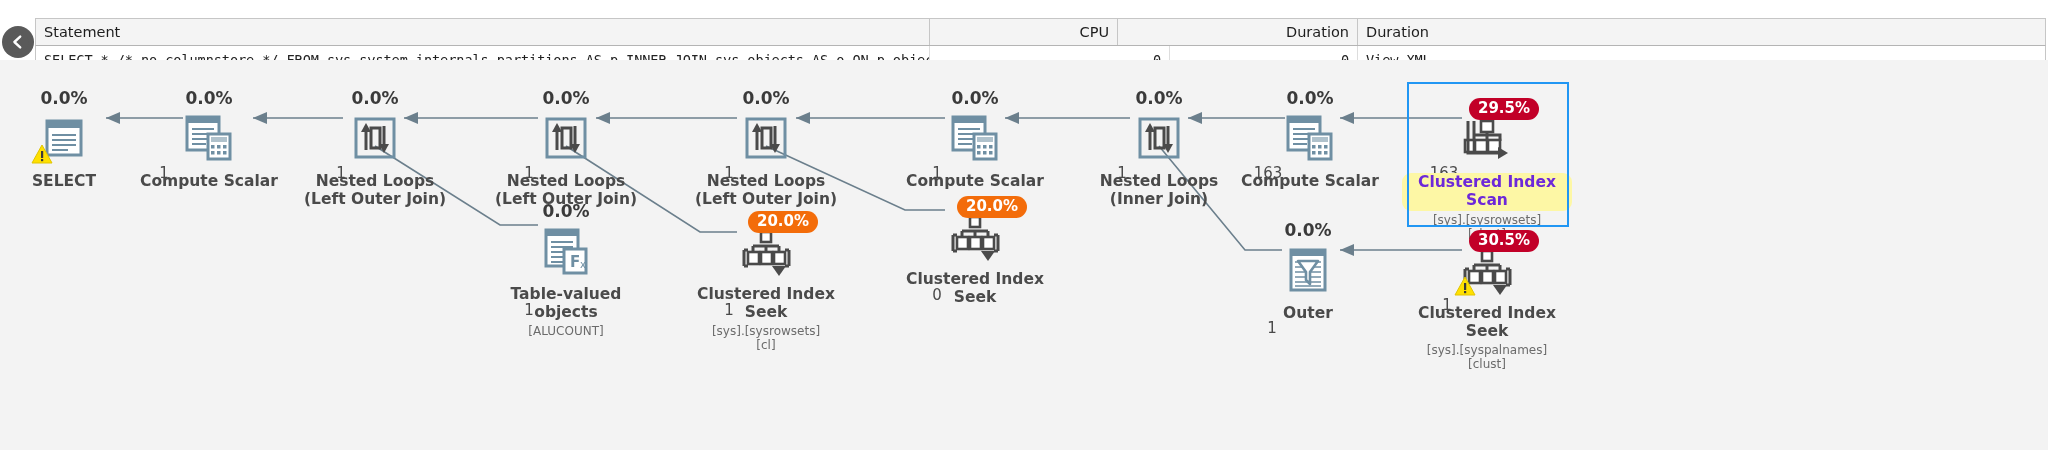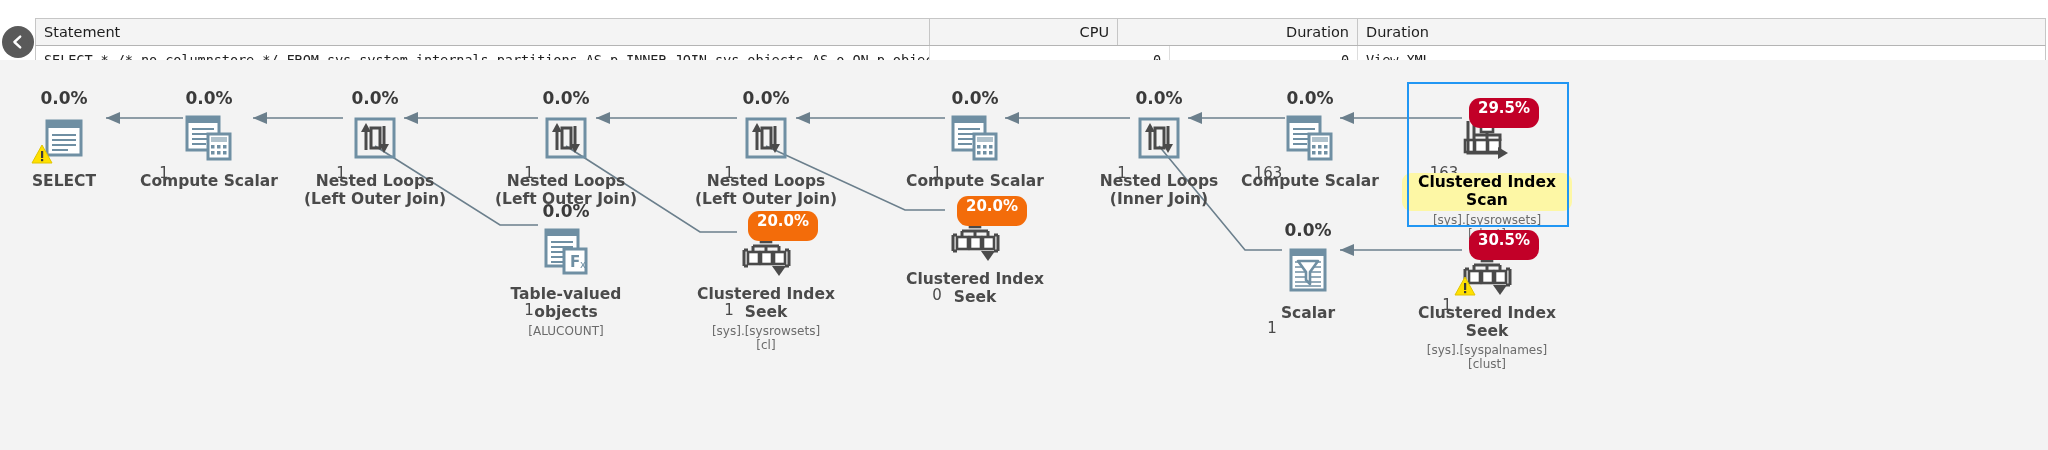--- a/index.html
+++ b/index.html
@@ -33,25 +33,25 @@
   
   .canvas{position:absolute;left:0;top:60px;width:2048px;height:390px;background:#f3f3f3;overflow:hidden;}
   svg.wires{position:absolute;left:0;top:0;width:2048px;height:390px;pointer-events:none;}
 
   
   .node{position:absolute;width:170px;transform:translateX(-85px);text-align:center;}
   .cost{font-size:17px;font-weight:bold;color:#3a3a3a;line-height:1;height:18px;}
   .iconwrap{position:relative;height:56px;display:flex;align-items:center;justify-content:center;margin-top:4px;}
   .nlabel{font-size:15.5px;font-weight:bold;color:#4a4a4a;line-height:1.15;margin-top:5px;white-space:pre-line;}
   .nsub{font-size:12px;color:#6b6b6b;line-height:1.2;white-space:pre-line;margin-top:2px;}
-  .nlabel.hl{display:inline-block;background:#fdf7a5;border-radius:9px;padding:1px 7px;color:#000000;}
+  .nlabel.hl{display:inline-block;background:#fdf7a5;border-radius:9px;padding:1px 7px;color:#6d28d9;}
 
   
   .badge{position:absolute;top:-14px;left:50%;transform:translateX(-18px);
-    padding:2px 9px 11px;border-radius:11px;font-size:15px;font-weight:bold;color:#fff;line-height:1.1;white-space:nowrap;}
+    padding:2px 9px 3px;border-radius:11px;font-size:15px;font-weight:bold;color:#fff;line-height:1.1;white-space:nowrap;}
   .badge.orange{background:#f36c0a;}
   .badge.red{background:#c20028;}
 
   
   .selbox{position:absolute;border:2px solid #2196f3;background:rgba(255,255,255,0.0);box-sizing:border-box;}
 
   
   .rows{position:absolute;font-size:15px;color:#4a4a4a;transform:translate(-50%,-50%);white-space:nowrap;}
 
   .warnicon{position:absolute;}
@@ -382,21 +382,21 @@
           <div class="iconwrap">
             <span><svg width="44" height="48" viewBox="0 0 44 48">
                 <rect x="5" y="4" width="34" height="40" fill="#ffffff" stroke="#6f8fa3" stroke-width="3"></rect>
                 <rect x="5" y="4" width="34" height="6" fill="#6f8fa3"></rect>
       <g stroke="#6f8fa3" stroke-width="1.7">
                   <path d="M9 16h26M9 21h26M9 26h26M9 31h26M9 36h26M9 40h26"></path>
                 </g>
       <polygon points="12,15 32,15 24,26 24,38 20,34 20,26" fill="#ffffff" stroke="#6f8fa3" stroke-width="2.6" stroke-linejoin="round"></polygon>
               </svg></span>
           </div>
-          <div class="nlabel">Scalar</div>
+          <div class="nlabel">Outer</div>
         </div>
         <div class="node" style="left: 1487px; top: 162px;">
           <div class="cost"></div>
           <div class="iconwrap">
             <span><svg width="54" height="50" viewBox="0 0 54 50">
       <g stroke="#4a4a4a" stroke-width="3" fill="none">
                   <path d="M27 6 V14"></path>
                   <path d="M14 20 H40"></path>
                   <path d="M14 20 V26"></path>
                   <path d="M27 20 V26"></path>

